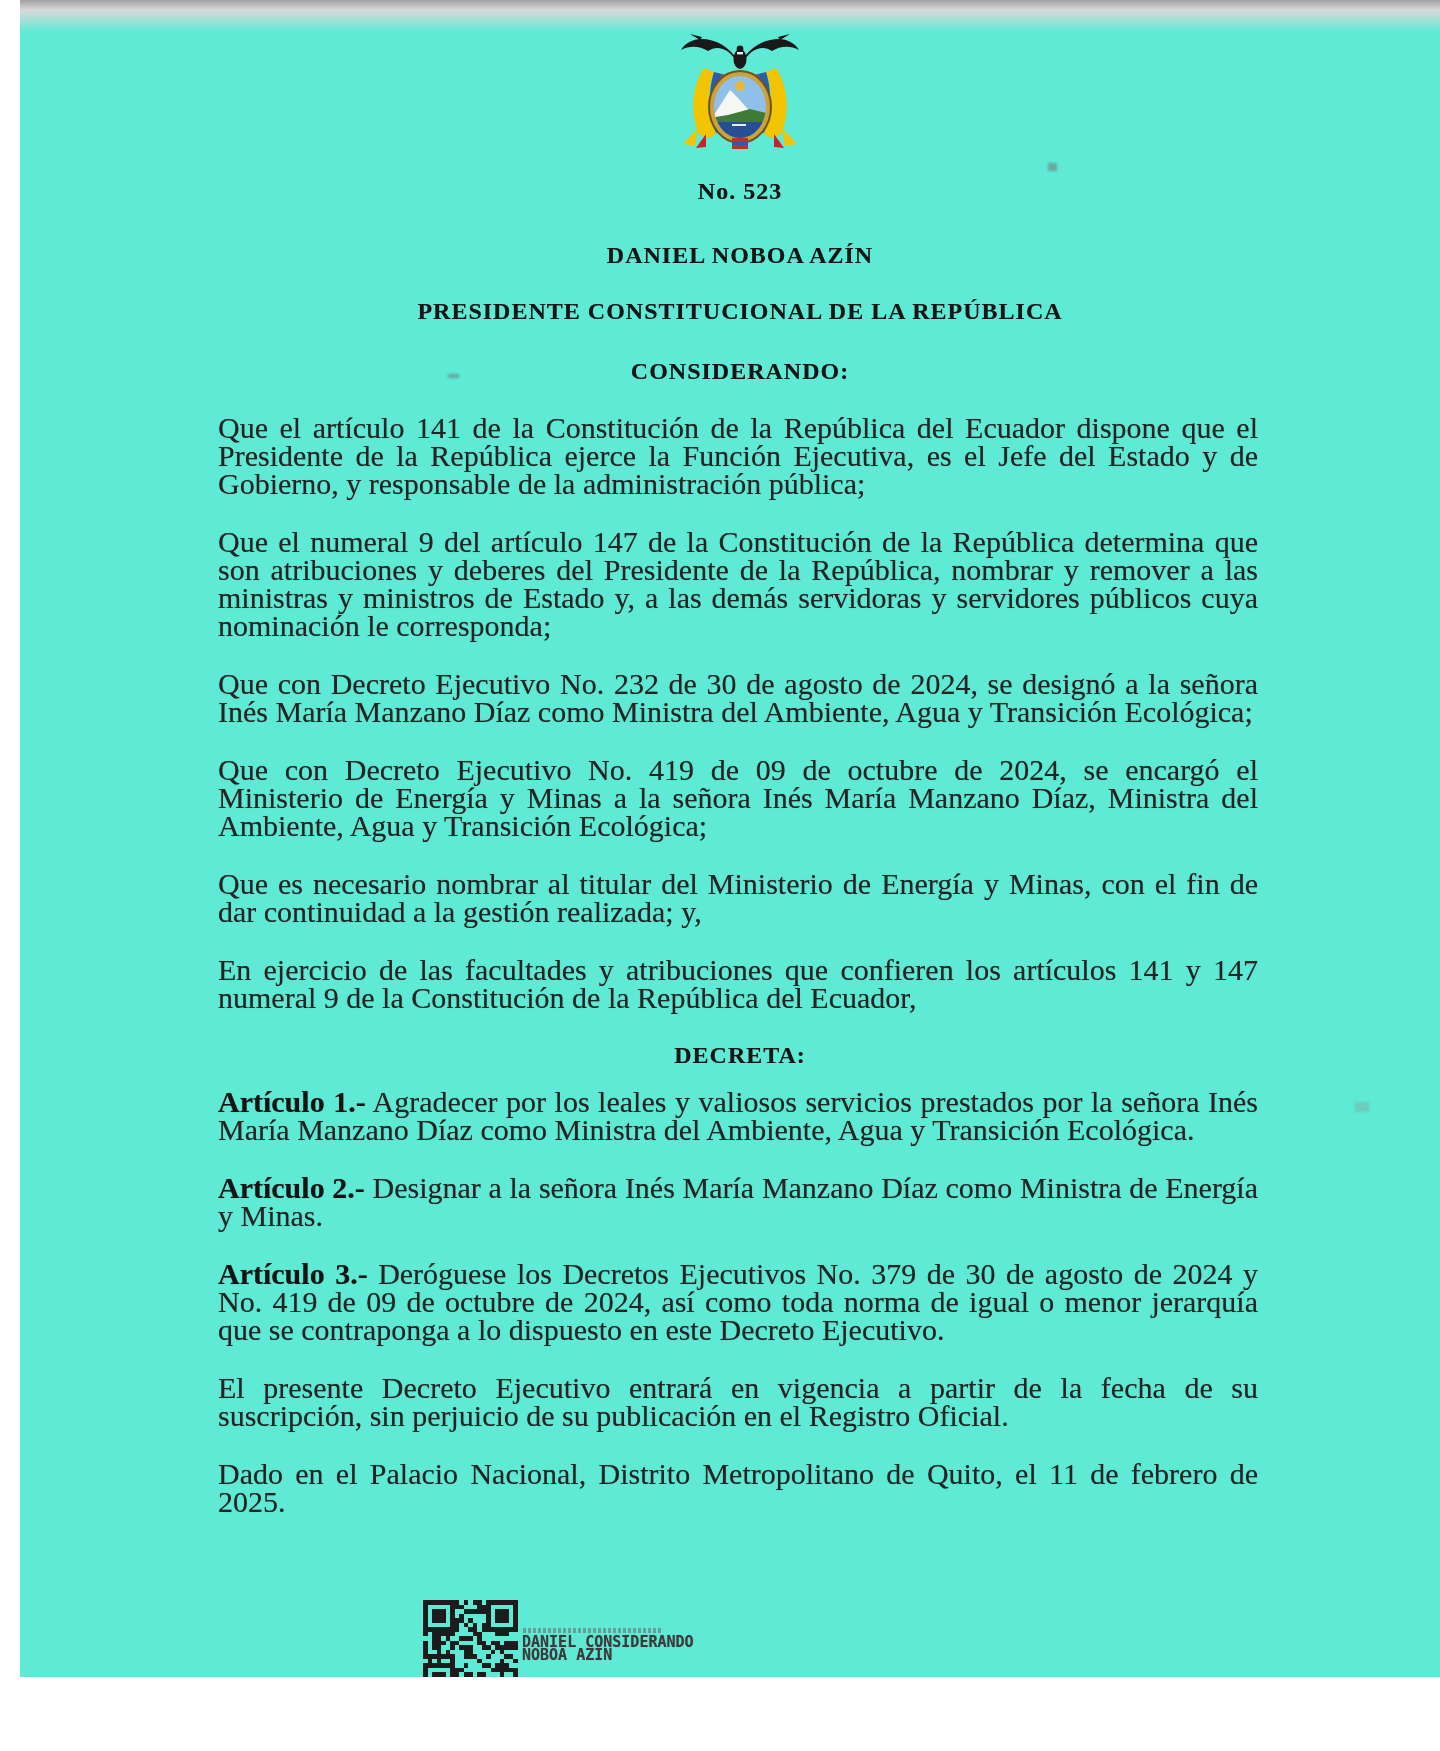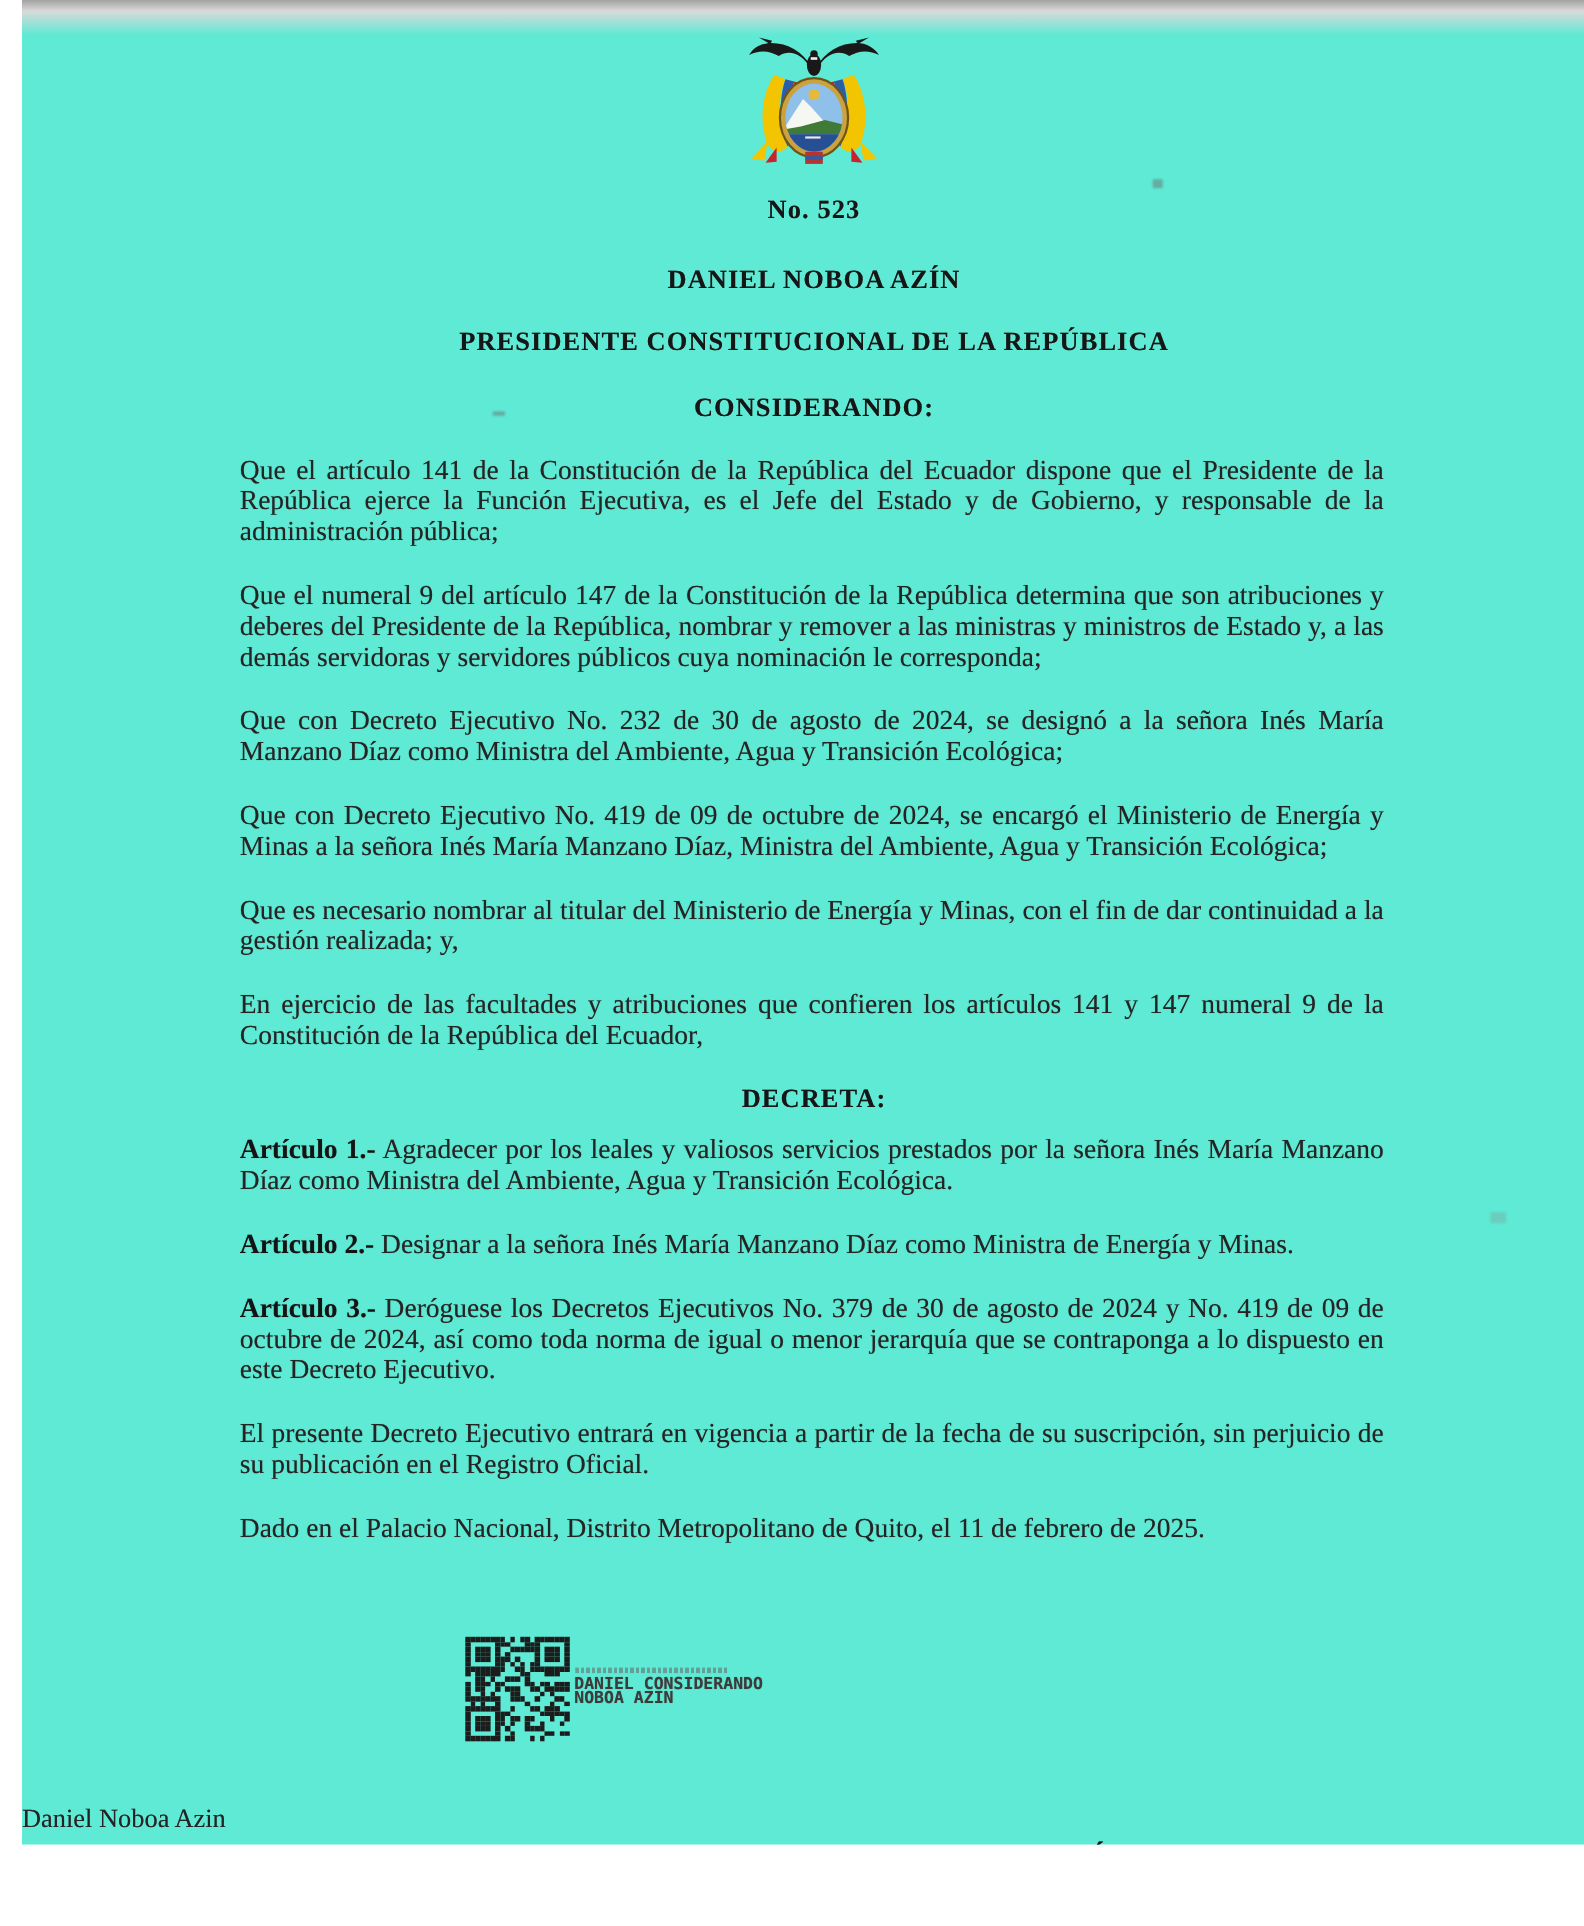--- a/index.html
+++ b/index.html
@@ -25,21 +25,21 @@
     text-shadow: 0 0 0.6px rgba(60,60,60,0.65);
   }
   .h-decree  { margin-top: 26px; }
   .h-name    { margin-top: 38px; }
   .h-title   { margin-top: 30px; }
   .h-consid  { margin-top: 34px; }
   .h-decreta { margin-top: 0; }
   .content { margin: 30px 202px 0 198px; }
   .content p, .articles p, .closing p {
     margin: 0 0 30px 0;
-    font-size: 25px; line-height: 28px;
+    font-size: 30px; line-height: 28px;
     text-align: justify; text-justify: inter-word;
     color: #242424;
     text-shadow: 0 0 0.7px rgba(70,70,70,0.6);
   }
   .articles { margin: 20px 202px 0 198px; }
   .closing  { margin: 0 202px 0 198px; }
   .articles b { color: #141414; }
   .stamp { margin: 84px 0 0 403px; height: 95px; display: flex; align-items: flex-start; }
   .qr {
     width: 95px; height: 95px; flex: 0 0 95px;

